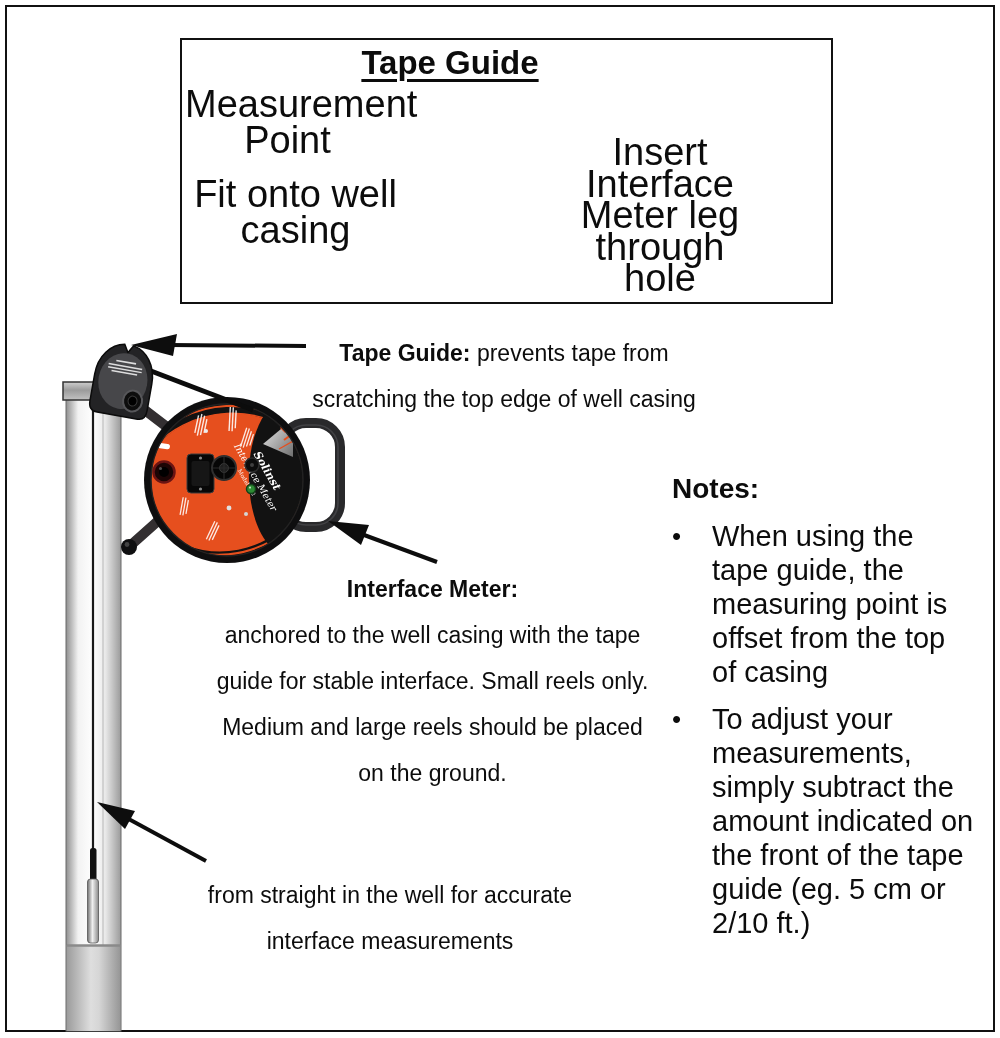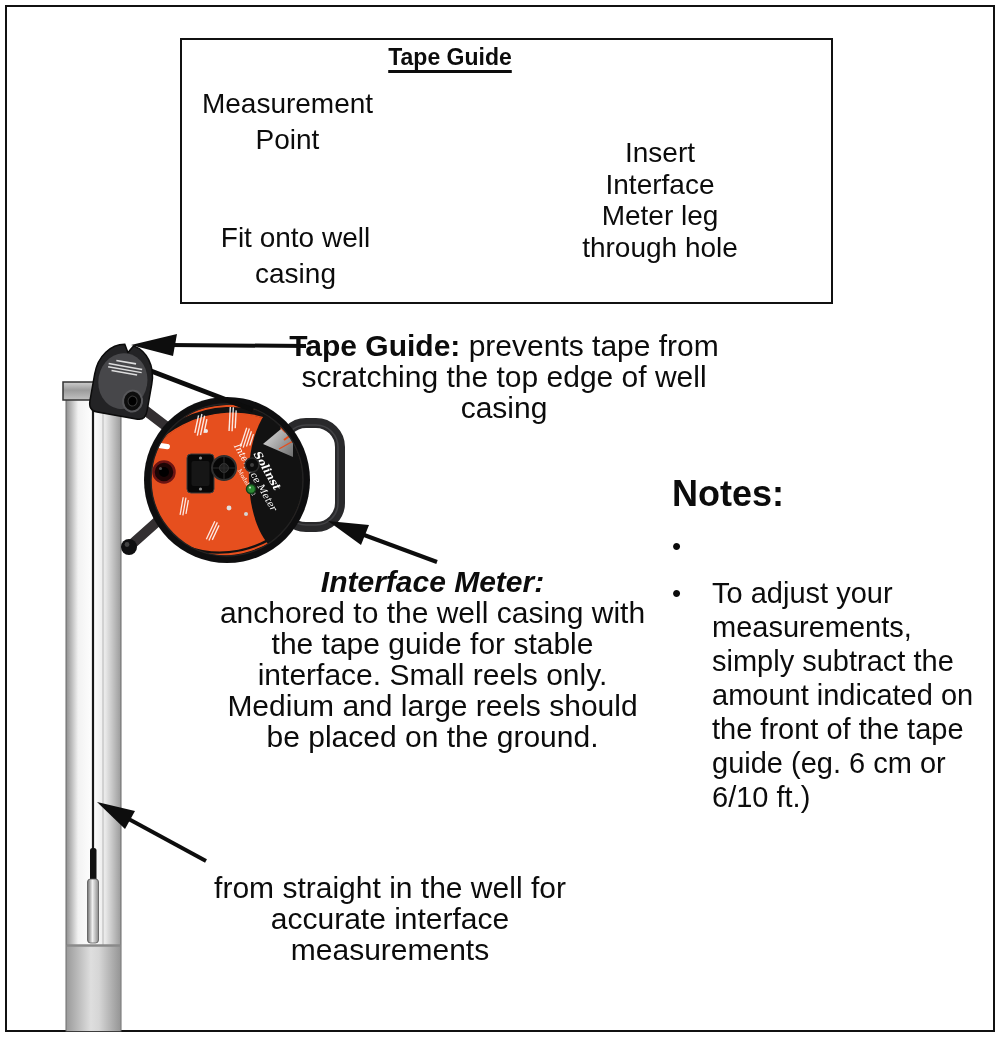--- a/index.html
+++ b/index.html
@@ -3,34 +3,34 @@
 <meta charset="utf-8">
 <style>
   html,body{margin:0;padding:0;background:#fff;}
   #page{
     position:relative;width:1000px;height:1038px;background:#fff;overflow:hidden;
     font-family:"Liberation Sans","DejaVu Sans",sans-serif;color:#0c0c0c;
   }
   .abs{position:absolute;}
   #outer-border{left:5px;top:5px;width:986px;height:1023px;border:2.5px solid #111;}
   #tape-guide-box{left:180px;top:38px;width:649px;height:262px;border:2.5px solid #111;background:#fff;}
-  #box-title{left:180px;top:44px;width:540px;text-align:center;font-size:23px;font-weight:bold;
+  #box-title{left:180px;top:44px;width:540px;text-align:center;font-size:33px;font-weight:bold;
     text-decoration:underline;text-decoration-thickness:3px;text-underline-offset:5px;}
-  .box-label{font-size:28px;line-height:36px;text-align:center;white-space:pre-line;}
+  .box-label{font-size:38px;line-height:36px;text-align:center;white-space:pre-line;}
   #label-measurement{left:185px;top:86px;width:205px;}
-  #label-fit{left:193px;top:176px;width:205px;margin-top:44px;}
+  #label-fit{left:193px;top:176px;width:205px;}
   #label-insert{left:523px;top:137px;width:178px;line-height:31.5px;margin-left:48px;}
-  .callout{text-align:center;font-size:30px;line-height:31px;}
+  .callout{text-align:center;font-size:23px;line-height:46px;}
   .callout .lead{font-weight:bold;}
-  .lead-block{display:block;font-style:italic;}
+  .lead-block{display:block;}
   #callout-tapeguide{left:289px;top:330px;width:430px;}
   #callout-meter{left:215px;top:566px;width:435px;}
   #callout-pvdf{left:172px;top:872px;width:436px;}
   #notes{left:672px;top:473px;width:305px;}
-  #notes-heading{font-size:36px;font-weight:bold;margin:0 0 14px 0;}
+  #notes-heading{font-size:28px;font-weight:bold;margin:0 0 14px 0;}
   .note-item{display:flex;align-items:flex-start;margin-bottom:13px;font-size:29px;line-height:34px;}
   .note-bullet{width:40px;flex:0 0 40px;font-size:26px;line-height:34px;}
   .note-text{flex:1;}
   svg{display:block;}
   .reel-brand{font-family:"DejaVu Serif","Liberation Serif",serif;font-style:italic;font-weight:bold;font-size:11px;text-anchor:middle;}
   .reel-product{font-family:"DejaVu Serif","Liberation Serif",serif;font-style:italic;font-size:9.5px;text-anchor:middle;}
   .reel-model{font-family:"DejaVu Serif","Liberation Serif",serif;font-size:5.5px;text-anchor:middle;}
 </style>
 </head>
 <body>
@@ -246,20 +246,21 @@
   </div>
 
   <div class="abs callout" id="callout-pvdf">
     <span>from straight in the well for accurate interface measurements</span>
   </div>
 
   <div class="abs" id="notes">
     <div id="notes-heading">Notes:</div>
     <div class="note-item">
       <span class="note-bullet">•</span>
+      <span class="note-text">When using the tape guide, the measuring point is offset from the top of casing</span>
     </div>
     <div class="note-item">
       <span class="note-bullet">•</span>
-      <span class="note-text">To adjust your measurements, simply subtract the amount indicated on the front of the tape guide (eg. 6 cm or 6/10 ft.)</span>
+      <span class="note-text">To adjust your measurements, simply subtract the amount indicated on the front of the tape guide (eg. 5 cm or 2/10 ft.)</span>
     </div>
   </div>
 
 </div>
 
 </body></html>

